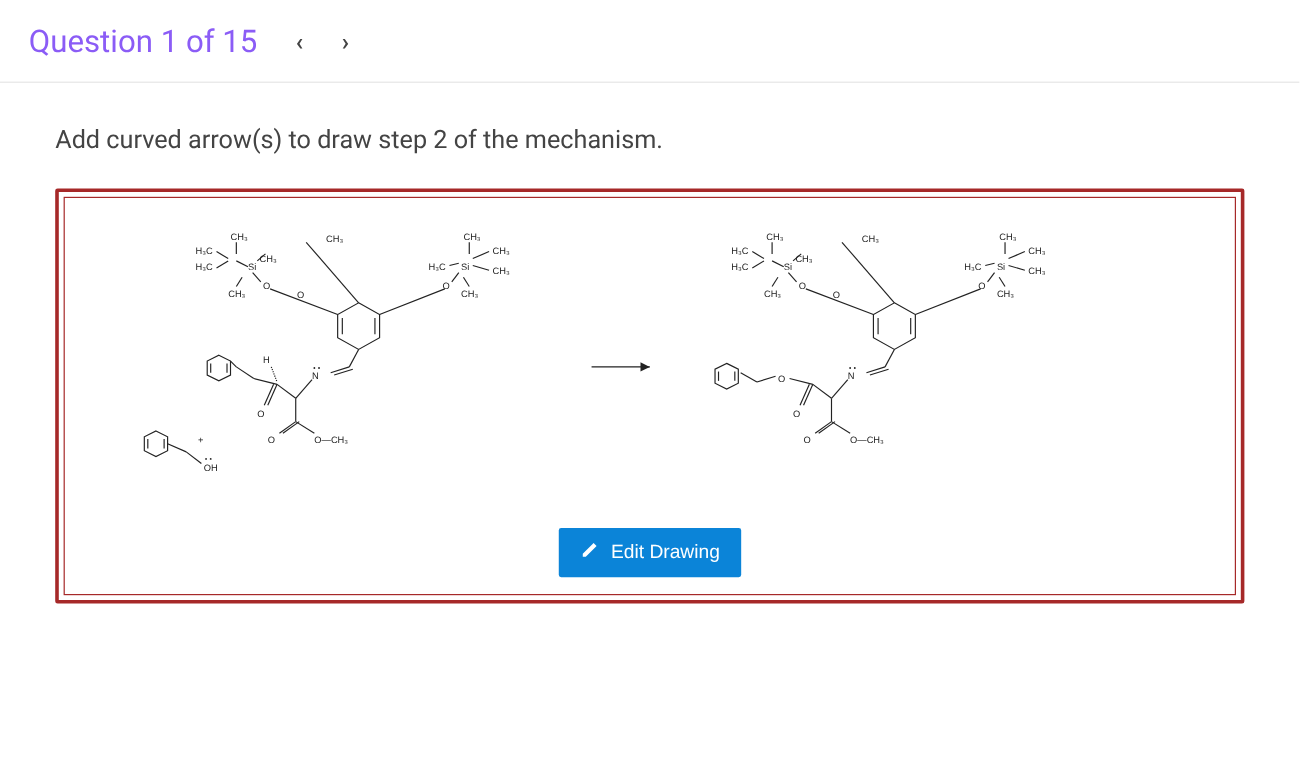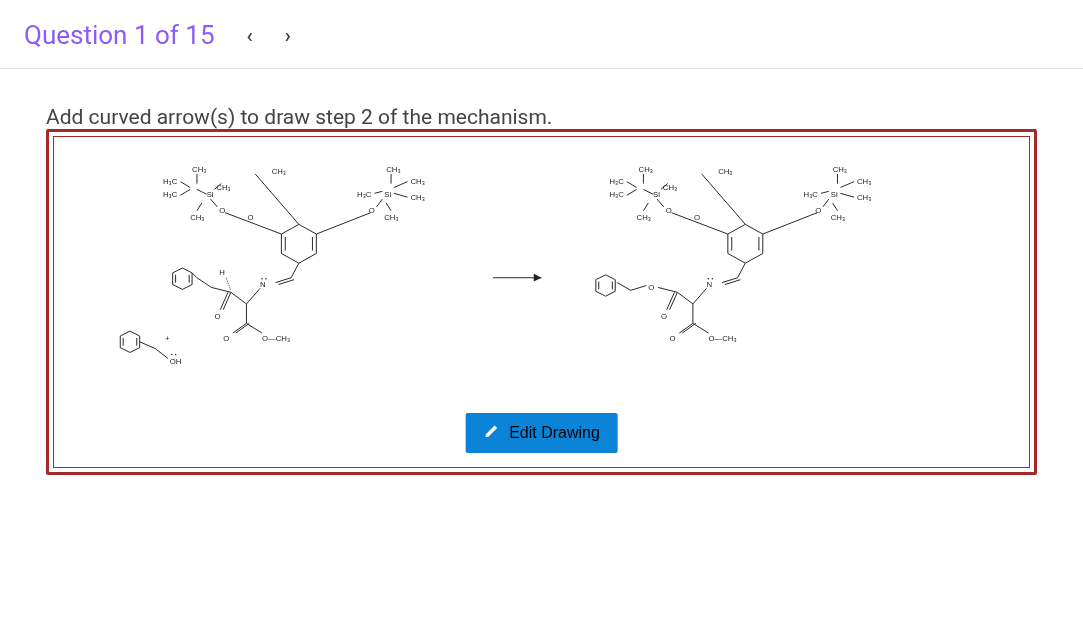--- a/index.html
+++ b/index.html
@@ -33,20 +33,21 @@
     color: #444;
     cursor: pointer;
     font-weight: 600;
   }
   .content {
     padding: 36px 46px 20px 46px;
   }
   .prompt {
     font-size: 21px;
     color: #444;
+    margin-bottom: 28px;
   }
   .drawing-frame-outer {
     border: 3px solid #a62929;
     padding: 4px;
     border-radius: 2px;
   }
   .drawing-frame-inner {
     border: 1px solid #a62929;
     position: relative;
     height: 332px;
@@ -55,21 +56,21 @@
   .drawing-canvas {
     width: 100%;
     height: 100%;
   }
   .edit-btn {
     position: absolute;
     bottom: 14px;
     left: 50%;
     transform: translateX(-50%);
     background: #0b84d8;
-    color: #000000;
+    color: #ffffff;
     border: none;
     padding: 10px 18px;
     font-size: 16px;
     cursor: pointer;
     display: flex;
     align-items: center;
     gap: 10px;
     border-radius: 2px;
   }
   .chem-label {

